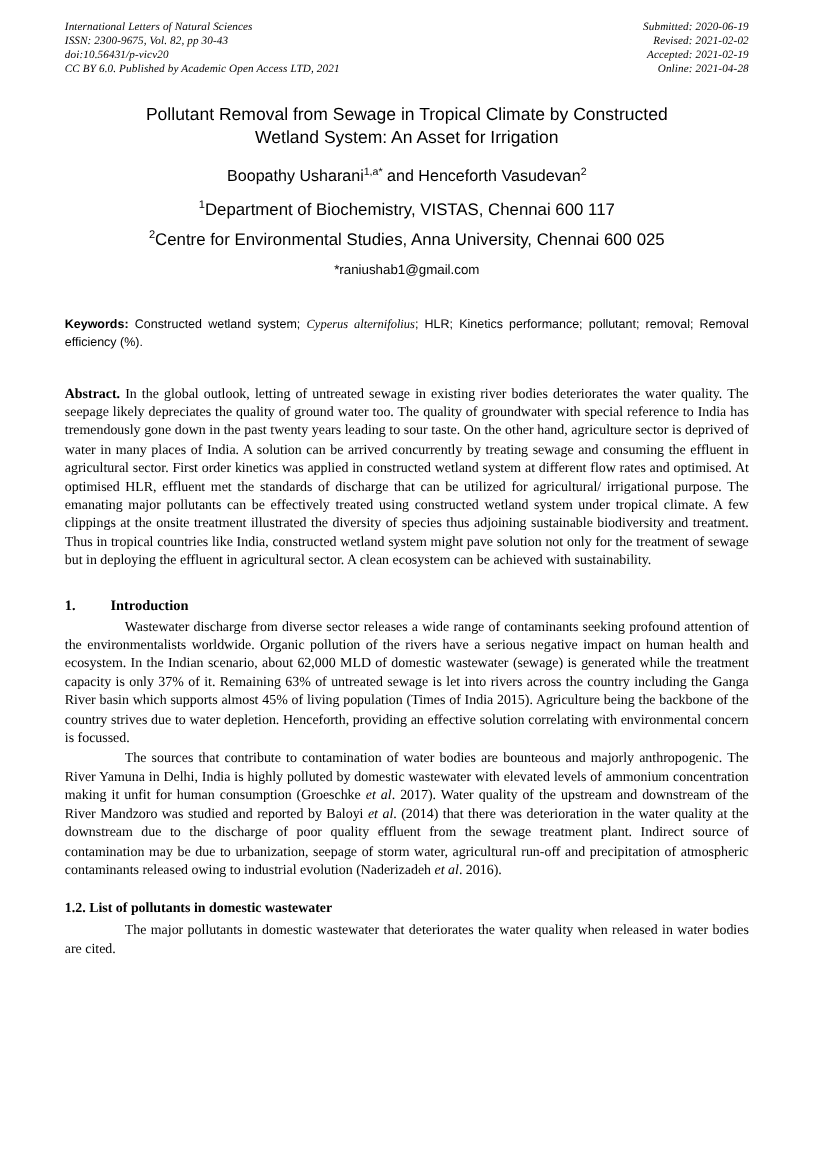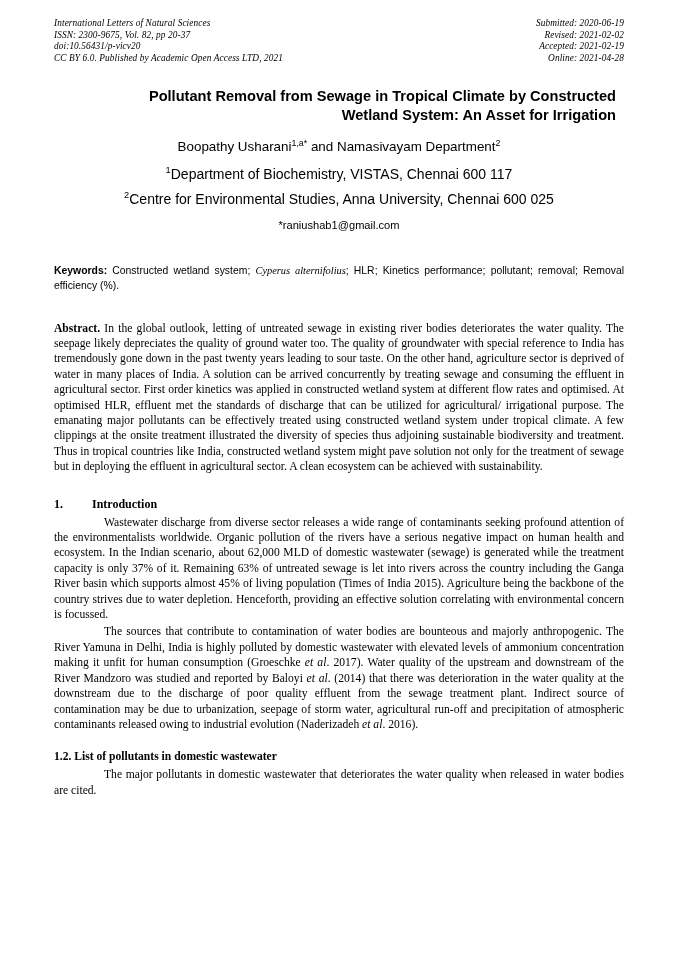--- a/index.html
+++ b/index.html
@@ -32,23 +32,23 @@
     line-height: 11.6px;
     letter-spacing: 0.1px;
   }
   .journal-header .left { text-align: left; }
   .journal-header .right { text-align: right; white-space: nowrap; }
   .journal-header div > div { white-space: nowrap; }
 
   
   .title-block {
     margin-top: 23px;
-    text-align: right;
+    text-align: center;
     font-family: "Liberation Sans", "DejaVu Sans", sans-serif;
-    font-weight: bold;
+    font-weight: normal;
     font-size: 14.6px;
     line-height: 19px;
     padding: 0 8px;
   }
 
   
   .authors {
     margin-top: 13px;
     text-align: center;
     font-family: "Liberation Sans", "DejaVu Sans", sans-serif;
@@ -123,40 +123,40 @@
   .body-par i { font-style: italic; }
 </style>
 </head>
 <body>
 
 <div class="page">
 
   <div class="journal-header">
     <div class="left">
       <div>International Letters of Natural Sciences</div>
-      <div>ISSN: 2300-9675, Vol. 82, pp 20-37</div>
+      <div>ISSN: 2300-9675, Vol. 82, pp 30-43</div>
       <div>doi:10.56431/p-vicv20</div>
       <div>CC BY 6.0. Published by Academic Open Access LTD, 2021</div>
     </div>
     <div class="right">
       <div>Submitted: 2020-06-19</div>
       <div>Revised: 2021-02-02</div>
       <div>Accepted: 2021-02-19</div>
       <div>Online: 2021-04-28</div>
     </div>
   </div>
 
   <div class="title-block">
     <span>Pollutant Removal from Sewage in Tropical Climate by Constructed</span>
     <br>
     <span>Wetland System: An Asset for Irrigation</span>
   </div>
 
   <div class="authors">
-    <span>Boopathy Usharani</span><sup>1,a*</sup><span> and </span><span>Namasivayam Department</span><sup>2</sup>
+    <span>Boopathy Usharani</span><sup>1,a*</sup><span> and </span><span>Henceforth Vasudevan</span><sup>2</sup>
   </div>
 
   <div class="affil">
     <sup>1</sup><span>Department of Biochemistry, VISTAS, Chennai 600 117</span>
   </div>
 
   <div class="affil second">
     <sup>2</sup><span>Centre for Environmental Studies, Anna University, Chennai 600 025</span>
   </div>
 

